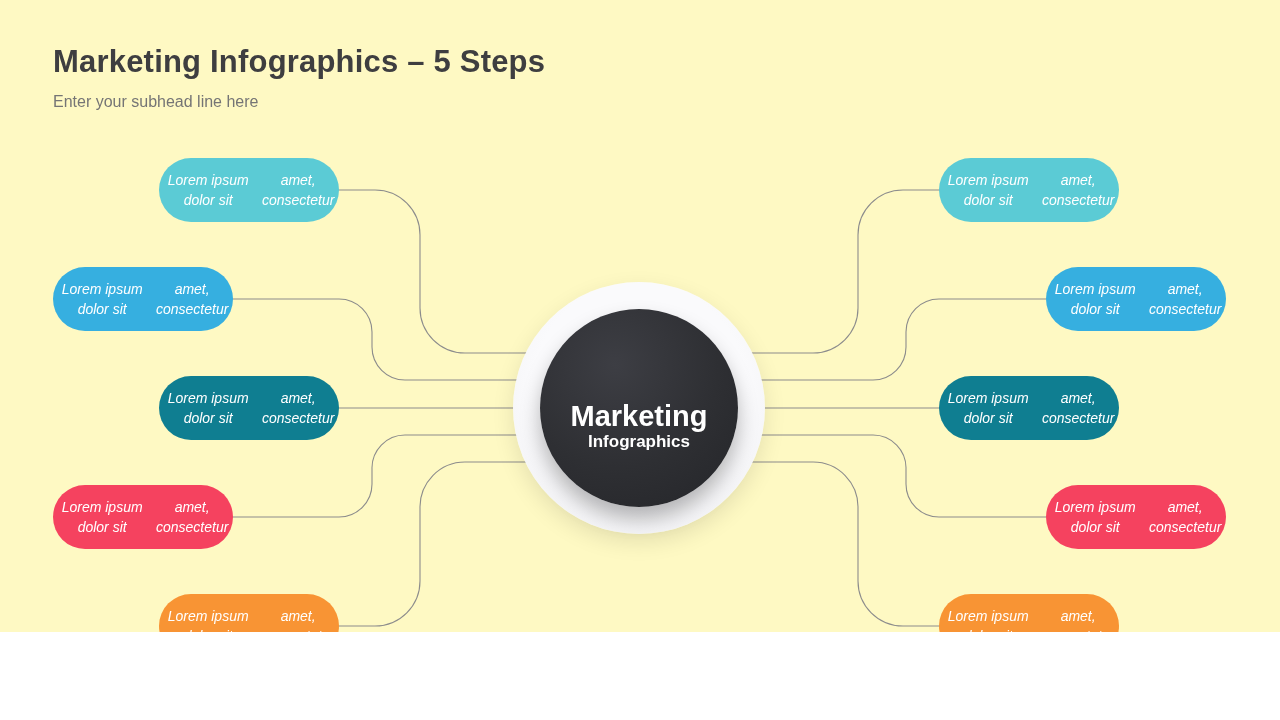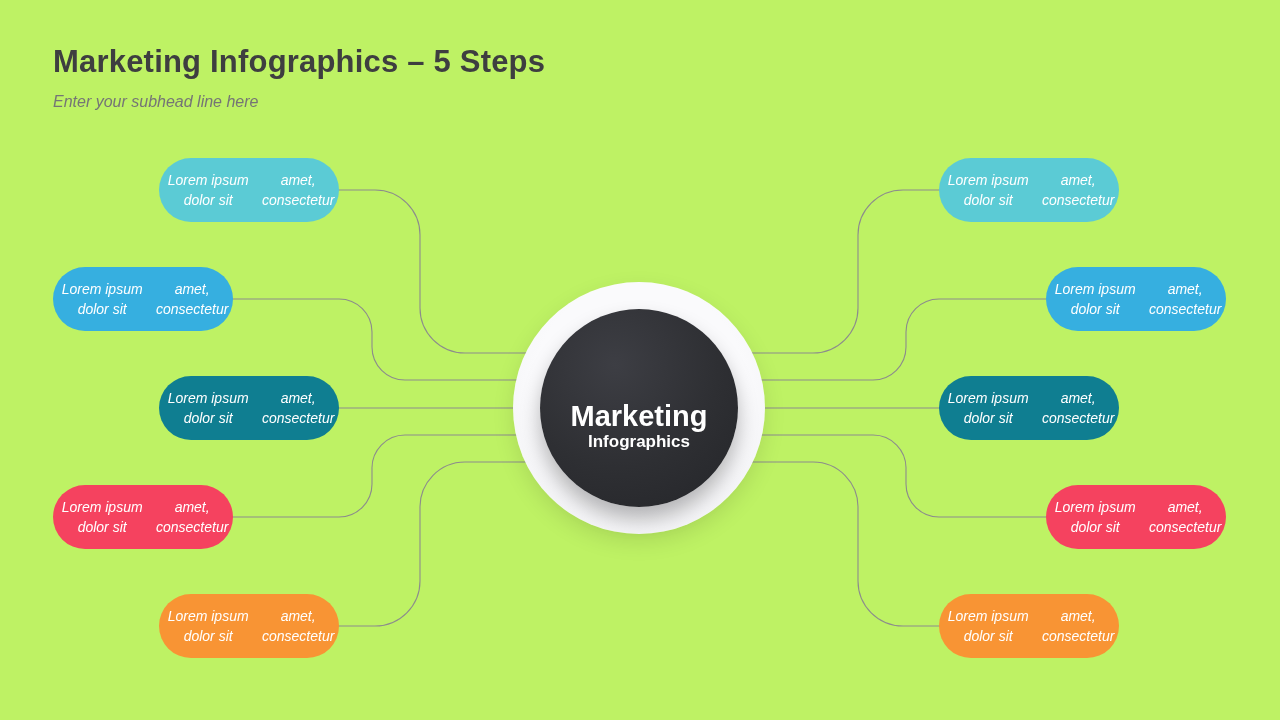--- a/index.html
+++ b/index.html
@@ -4,40 +4,39 @@
 <style>
   html, body {
     margin: 0;
     padding: 0;
     background: #ffffff;
     font-family: "Liberation Sans", sans-serif;
   }
   .slide {
     position: relative;
     width: 1280px;
-    height: 720px;
-    background: #bef264;
+    height: 632px;
+    background: #fef9c3;
     overflow: hidden;
   }
   .slide-title {
     position: absolute;
     left: 53px;
     top: 44px;
     font-size: 31px;
     font-weight: bold;
     color: #3e3e40;
     letter-spacing: 0.2px;
   }
   .slide-subtitle {
     position: absolute;
     left: 53px;
     top: 93px;
     font-size: 16px;
     color: #757575;
-    font-style: italic;
   }
   svg.connectors {
     position: absolute;
     left: 0;
     top: 0;
   }
   svg.connectors path {
     fill: none;
     stroke: #8c8c8c;
     stroke-width: 1.1;

